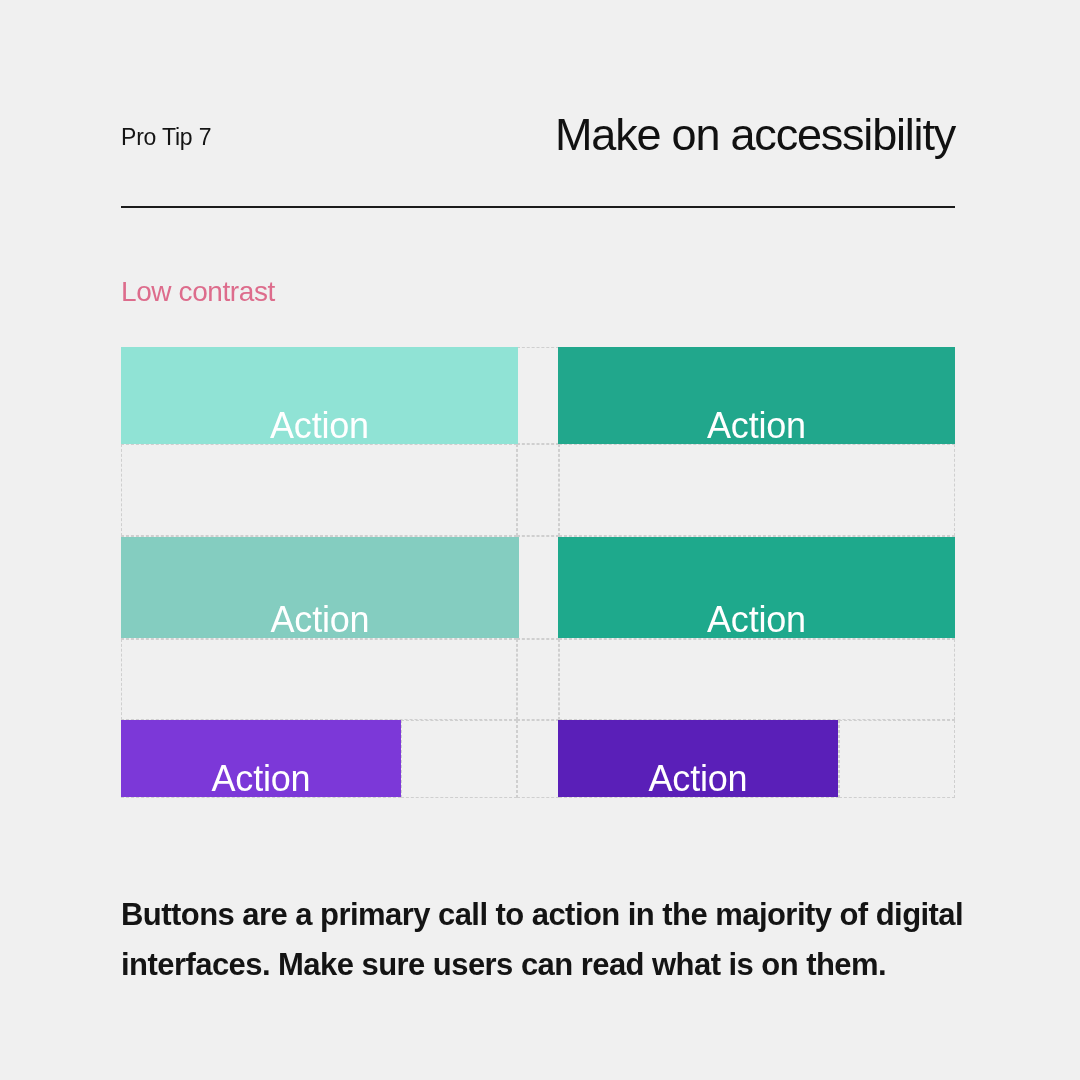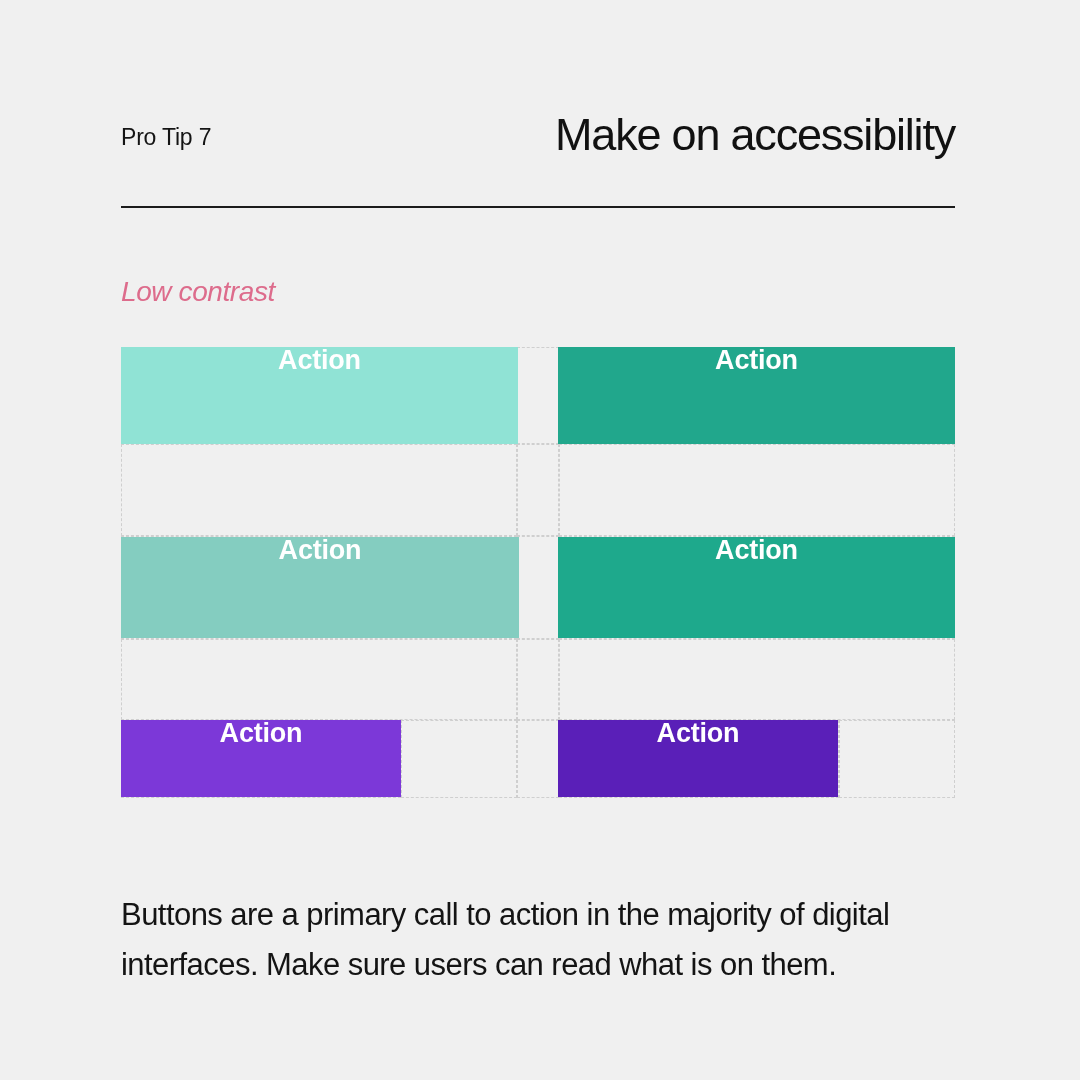--- a/index.html
+++ b/index.html
@@ -63,59 +63,59 @@
 
   
   .col-label {
     position: absolute;
     top: 276px;
     font-size: 28px;
     font-weight: 400;
     letter-spacing: -0.4px;
     white-space: nowrap;
   }
-  .col-label.low  { left: 121px; color: #dd6c8c; font-style: italic; }
+  .col-label.low  { left: 121px; color: #dd6c8c; }
   .col-label.high { left: 551px; color: #2bb398; }
 
   
   .grid {
     position: absolute;
     left: 121px;
     top: 347px;
     width: 834px;
     height: 451px;
   }
   .grid-cell {
     position: absolute;
     border: 1px dashed #cfcfcf;
     box-sizing: border-box;
   }
 
   .btn {
     position: absolute;
     box-sizing: border-box;
     display: flex;
-    align-items: flex-start;
+    align-items: flex-end;
     justify-content: center;
     color: #ffffff;
-    font-size: 27px;
-    font-weight: 700;
+    font-size: 36px;
+    font-weight: 400;
     letter-spacing: -0.2px;
     line-height: 1;
     user-select: none;
   }
 
   
   .caption {
     position: absolute;
     left: 121px;
     top: 890px;
     width: 870px;
     font-size: 31px;
-    font-weight: 400;
+    font-weight: 700;
     color: #141414;
     line-height: 1.62;
     letter-spacing: -0.55px;
   }
 </style>
 </head>
 <body>
 
 <div class="slide">
 

